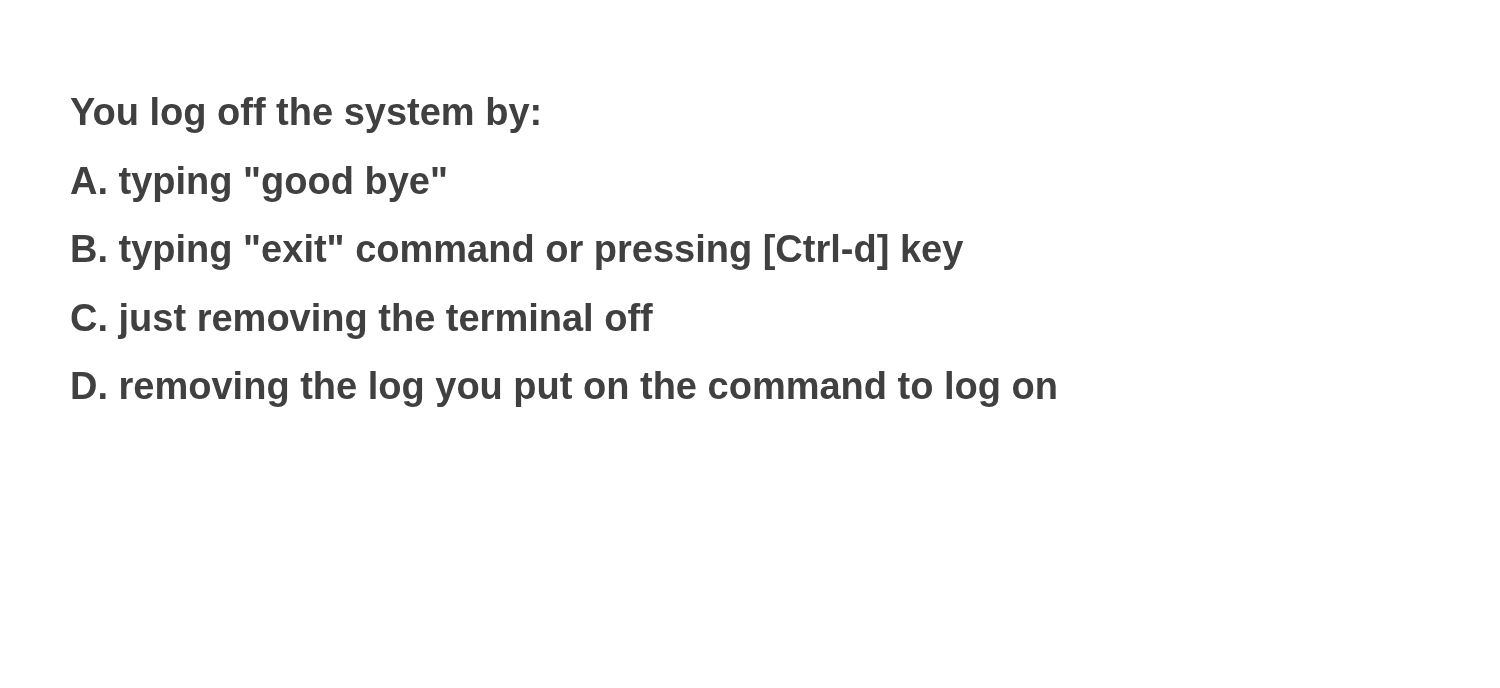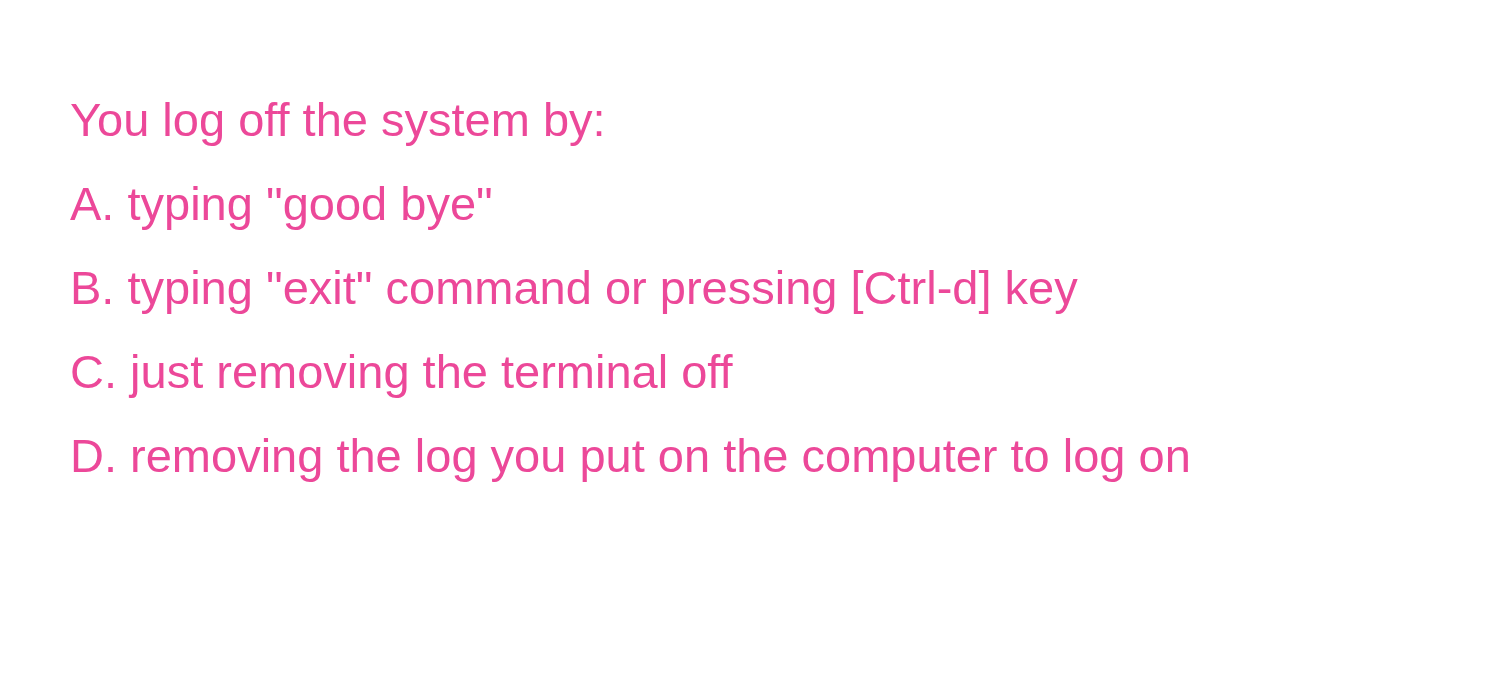--- a/index.html
+++ b/index.html
@@ -8,24 +8,24 @@
       box-sizing: border-box;
     }
     body {
       background: #ffffff;
       font-family: -apple-system, BlinkMacSystemFont, "Segoe UI", Helvetica, Arial, sans-serif;
       padding: 80px 70px;
       width: 1500px;
       height: 688px;
     }
     .question {
-      font-size: 47px;
+      font-size: 38px;
       line-height: 1.7;
-      color: #ec4899;
-      font-weight: 400;
+      color: #404040;
+      font-weight: 700;
     }
     .question-text {
       margin-bottom: 4px;
     }
     .option {
       margin-bottom: 4px;
     }
   </style>
 </head>
 <body>
@@ -39,15 +39,15 @@
   <div class="option">
     <span>B.</span>
     <span>typing "exit" command or pressing [Ctrl-d] key</span>
   </div>
   <div class="option">
     <span>C.</span>
     <span>just removing the terminal off</span>
   </div>
   <div class="option">
     <span>D.</span>
-    <span>removing the log you put on the computer to log on</span>
+    <span>removing the log you put on the command to log on</span>
   </div>
 </div>
 
 </body></html>

